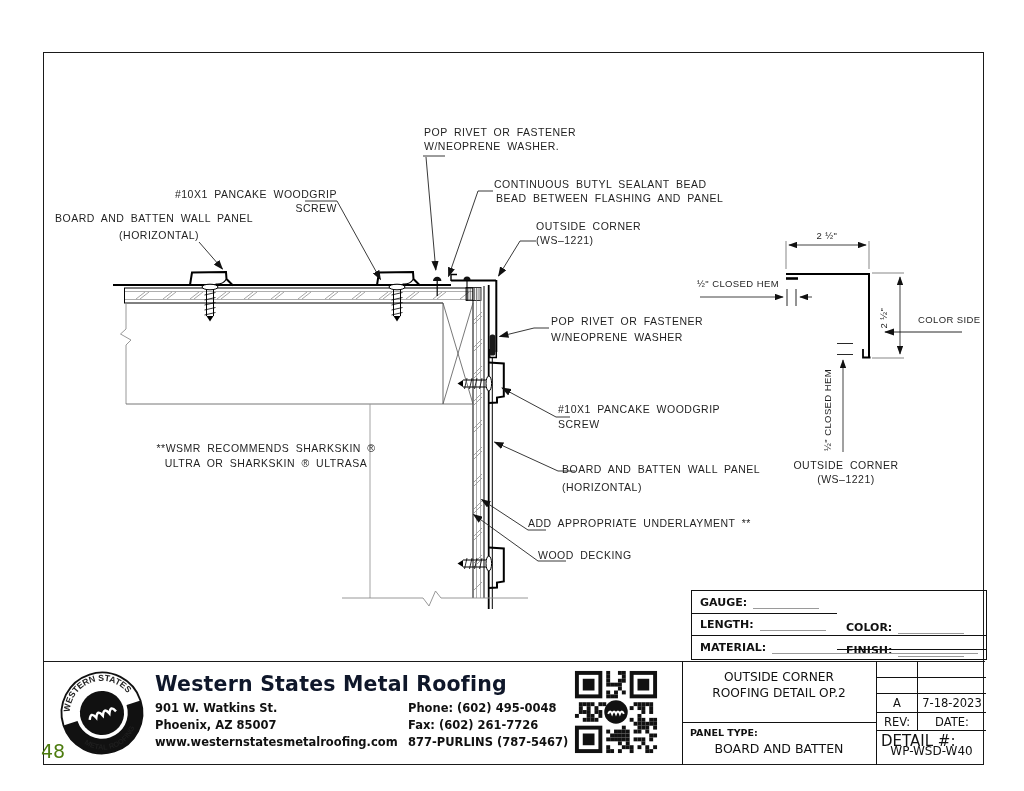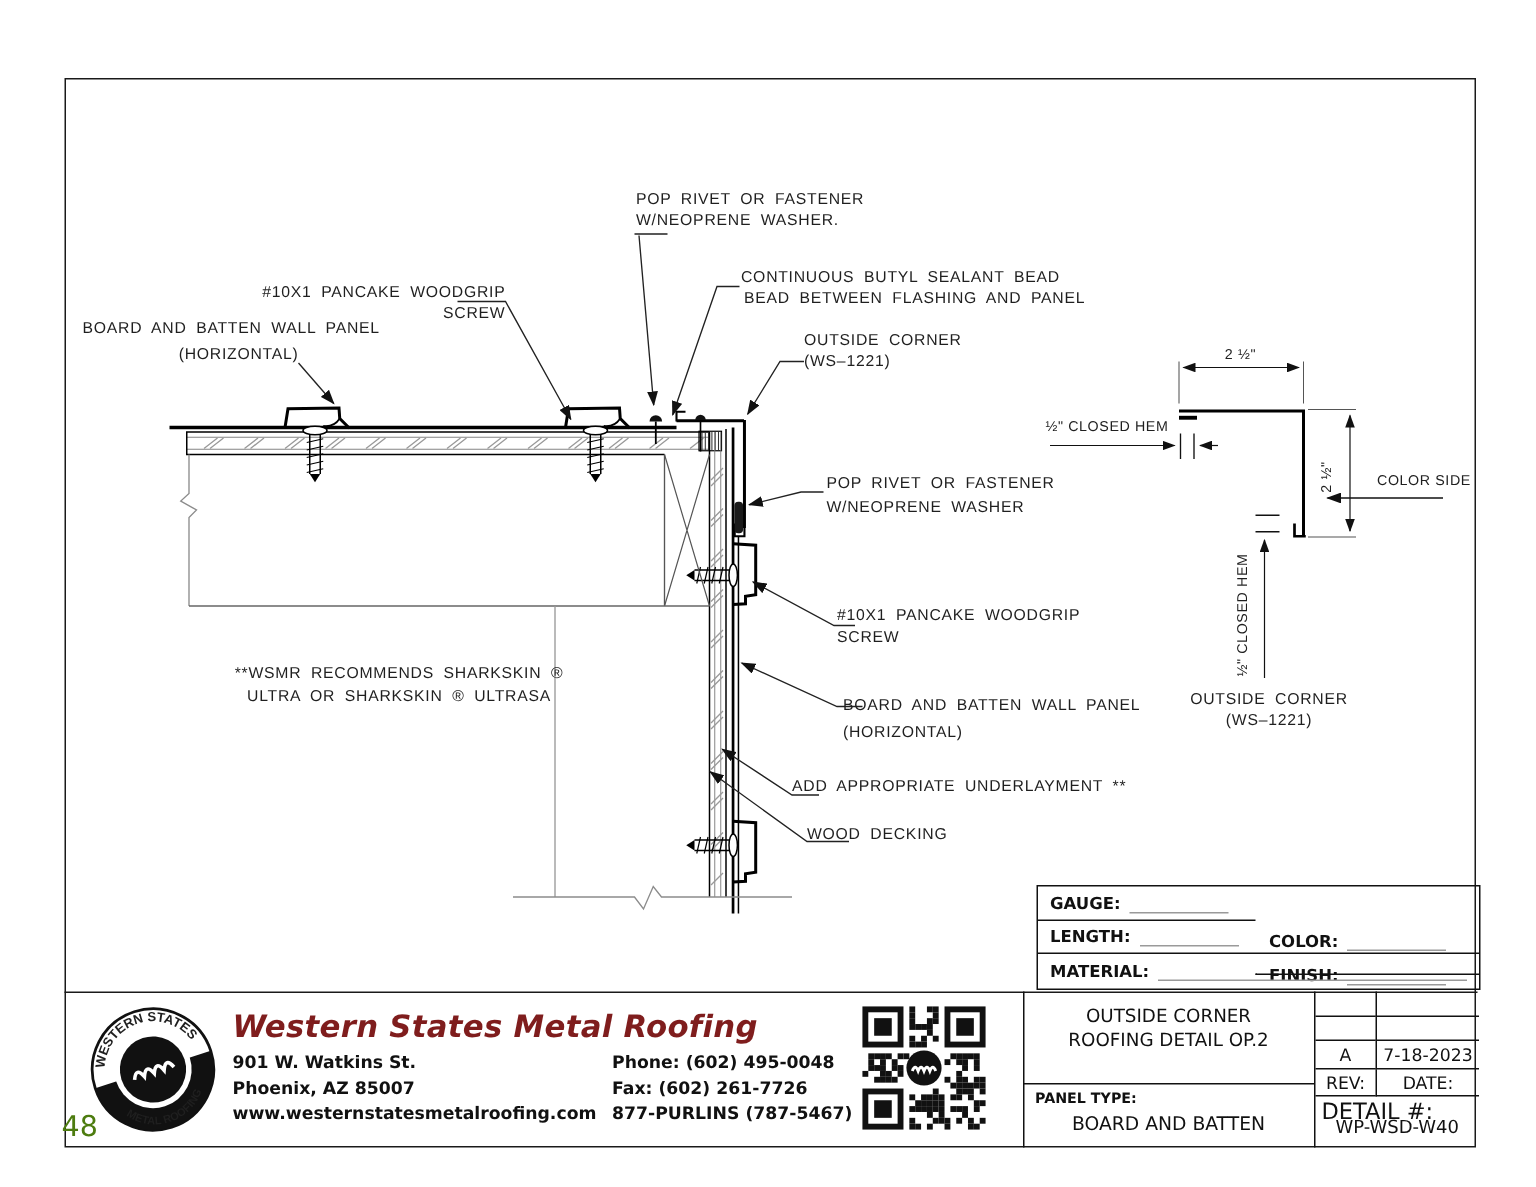--- a/index.html
+++ b/index.html
@@ -17,21 +17,21 @@
         font-family:"DejaVu Sans","Liberation Sans",sans-serif;font-size:11px;font-weight:bold;}
   .spec .cell{display:flex;align-items:center;padding-left:8px;}
   .spec .c-right{border-left:1.4px solid #111;margin-top:36px;}
   .spec .r2{border-top:1.4px solid #111;}
   .spec .mat{grid-column:1/3;border-top:1.4px solid #111;padding-right:8px;text-align:right;}
   .blank{display:inline-block;width:66px;height:12px;border-bottom:1.2px solid #9a9a9a;margin-left:6px;}
   .blank.grow{flex:1;width:auto;}
   
   .tb-logo{position:absolute;left:56px;top:666px;width:92px;height:94px;}
   .company{position:absolute;left:155px;top:672px;font-family:"DejaVu Sans","Liberation Sans",sans-serif;
-           font-size:20.5px;font-weight:bold;color:#7f1d1d;letter-spacing:0.2px;font-style:italic;}
+           font-size:20.5px;font-weight:bold;color:#0f172a;letter-spacing:0.2px;}
   .addr{position:absolute;left:155px;font-family:"DejaVu Sans","Liberation Sans",sans-serif;
         font-size:11.5px;font-weight:bold;color:#111;}
   .phone{position:absolute;left:408px;font-family:"DejaVu Sans","Liberation Sans",sans-serif;
         font-size:11.5px;font-weight:bold;color:#111;}
   .qr{position:absolute;left:573px;top:669px;width:86px;height:86px;}
   .tb-vline{position:absolute;left:682px;top:661px;height:104px;border-left:1.5px solid #111;}
   .tb-hline{position:absolute;left:682px;top:722px;width:194px;border-top:1.5px solid #111;}
   .dtitle{position:absolute;left:682px;top:669px;width:194px;text-align:center;
           font-family:"DejaVu Sans","Liberation Sans",sans-serif;font-size:12.2px;color:#111;line-height:16px;}
   .ptype-label{position:absolute;left:690px;top:727px;font-family:"DejaVu Sans","Liberation Sans",sans-serif;

